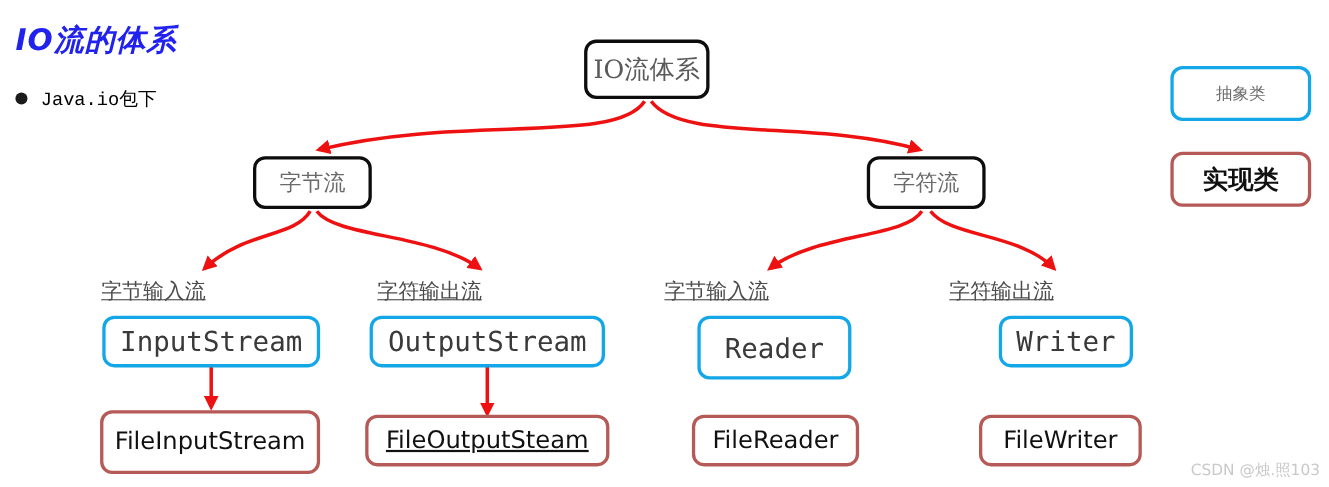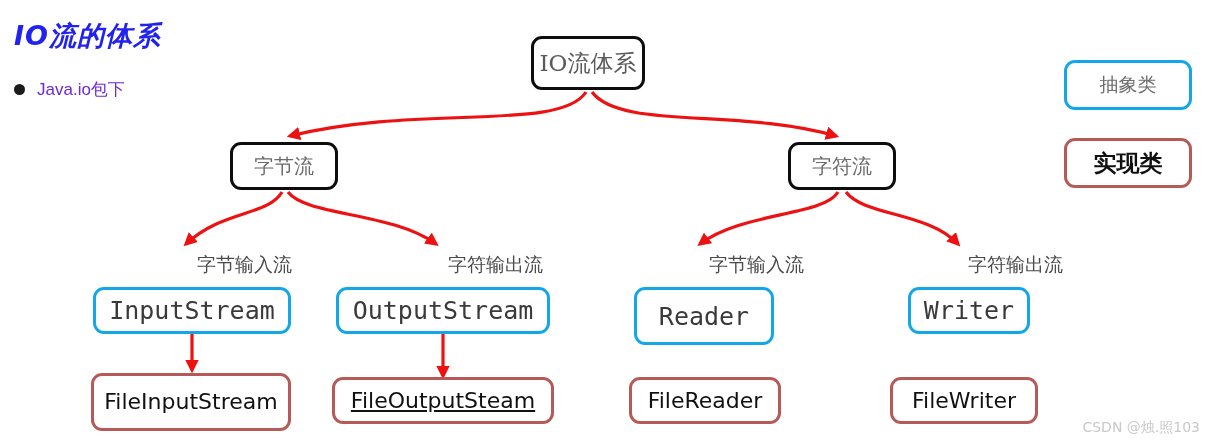--- a/index.html
+++ b/index.html
@@ -39,23 +39,23 @@
     white-space: nowrap;
   }
   #bullet-dot {
     width: 11px;
     height: 11px;
     border-radius: 50%;
     background: #1b1b1b;
     flex: 0 0 auto;
   }
   #bullet-text {
-    font-family: Liberation Sans, sans-serif;
+    font-family: Liberation Mono, monospace;
     font-size: 17px;
-    color: #6d28d9;
+    color: #000000;
   }
 
   
   #edges {
     position: absolute;
     left: 0;
     top: 0;
     width: 1208px;
     height: 443px;
     pointer-events: none;
@@ -105,38 +105,39 @@
   .node-impl.wrap {
     word-break: break-all;
   }
 
   
   .sublabel {
     position: absolute;
     font-family: "DejaVu Serif", serif;
     font-size: 19px;
     color: #4b4b4b;
-    text-align: right;
-    white-space: nowrap;
+    text-align: left;
+    white-space: nowrap;
+    text-decoration: underline;
   }
 
   
   .legend-box {
     position: absolute;
     box-sizing: border-box;
     display: flex;
     align-items: center;
     justify-content: center;
     background: #ffffff;
     border-radius: 11px;
   }
   #legend-abstract {
     border: 3px solid #13a7e8;
     font-family: "DejaVu Serif", serif;
-    font-size: 19px;
+    font-size: 15px;
     color: #6d6d6d;
   }
   #legend-impl {
     border: 3px solid #b55a56;
     font-family: "DejaVu Sans", sans-serif;
     font-size: 23px;
     font-weight: bold;
     color: #101010;
   }
 

